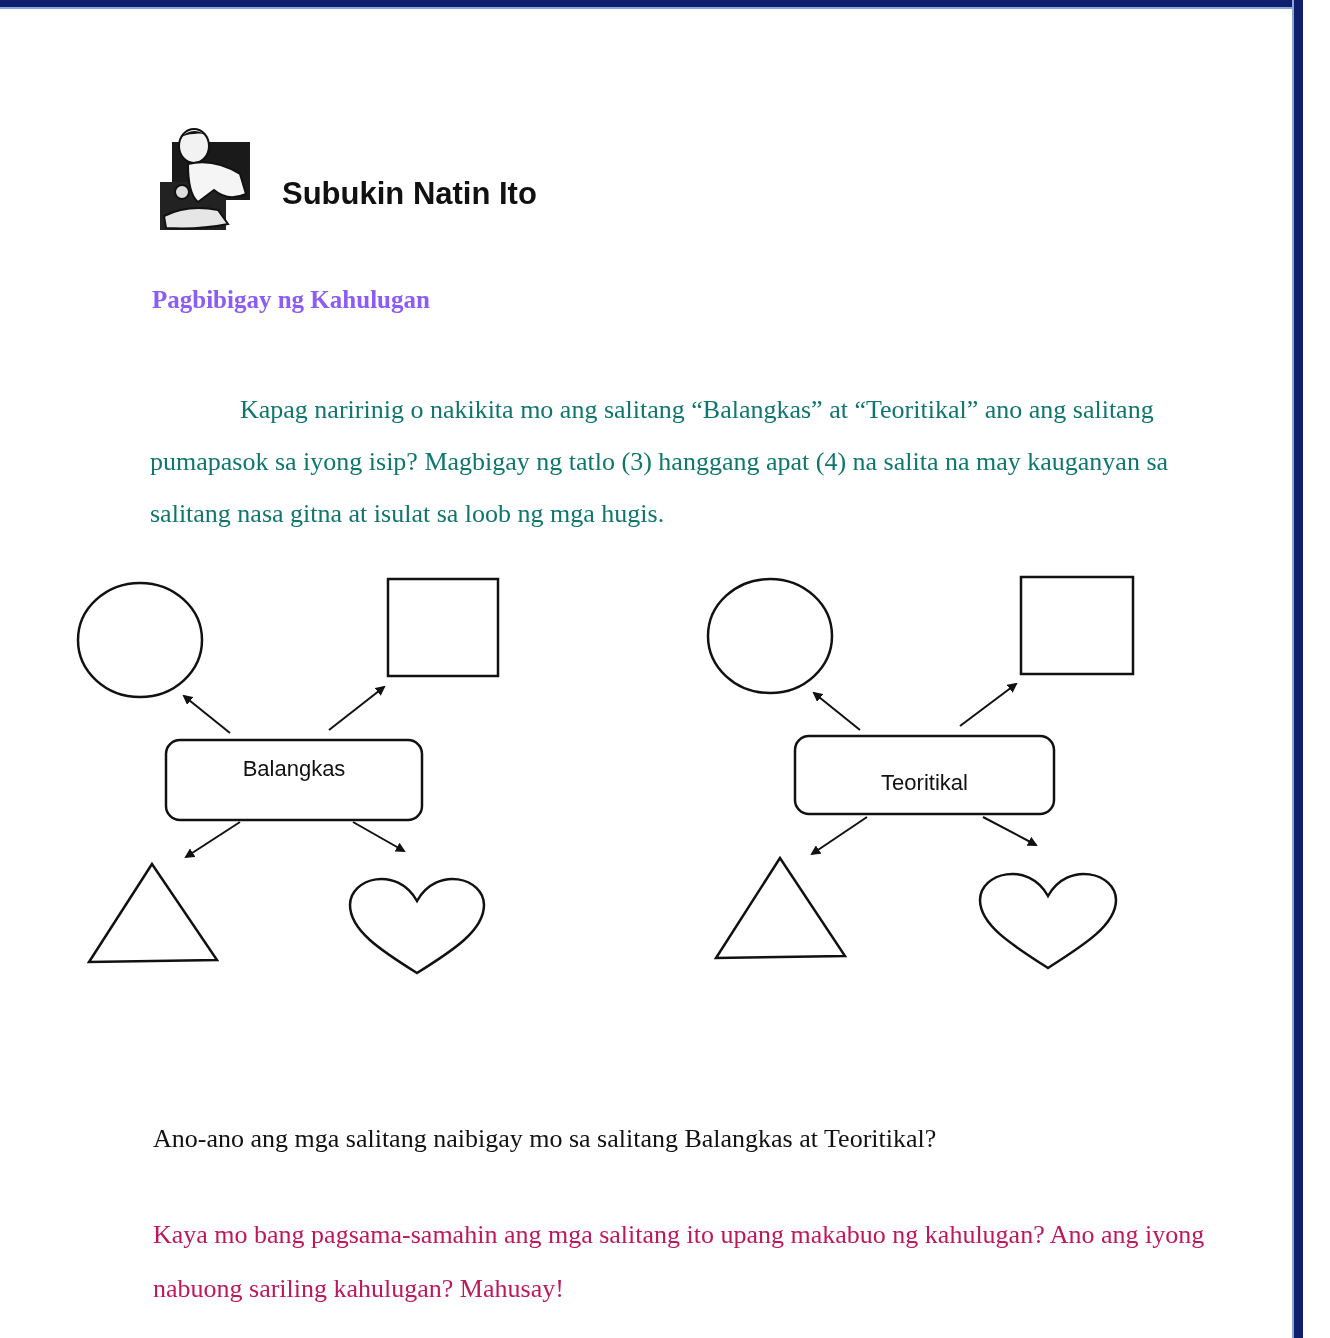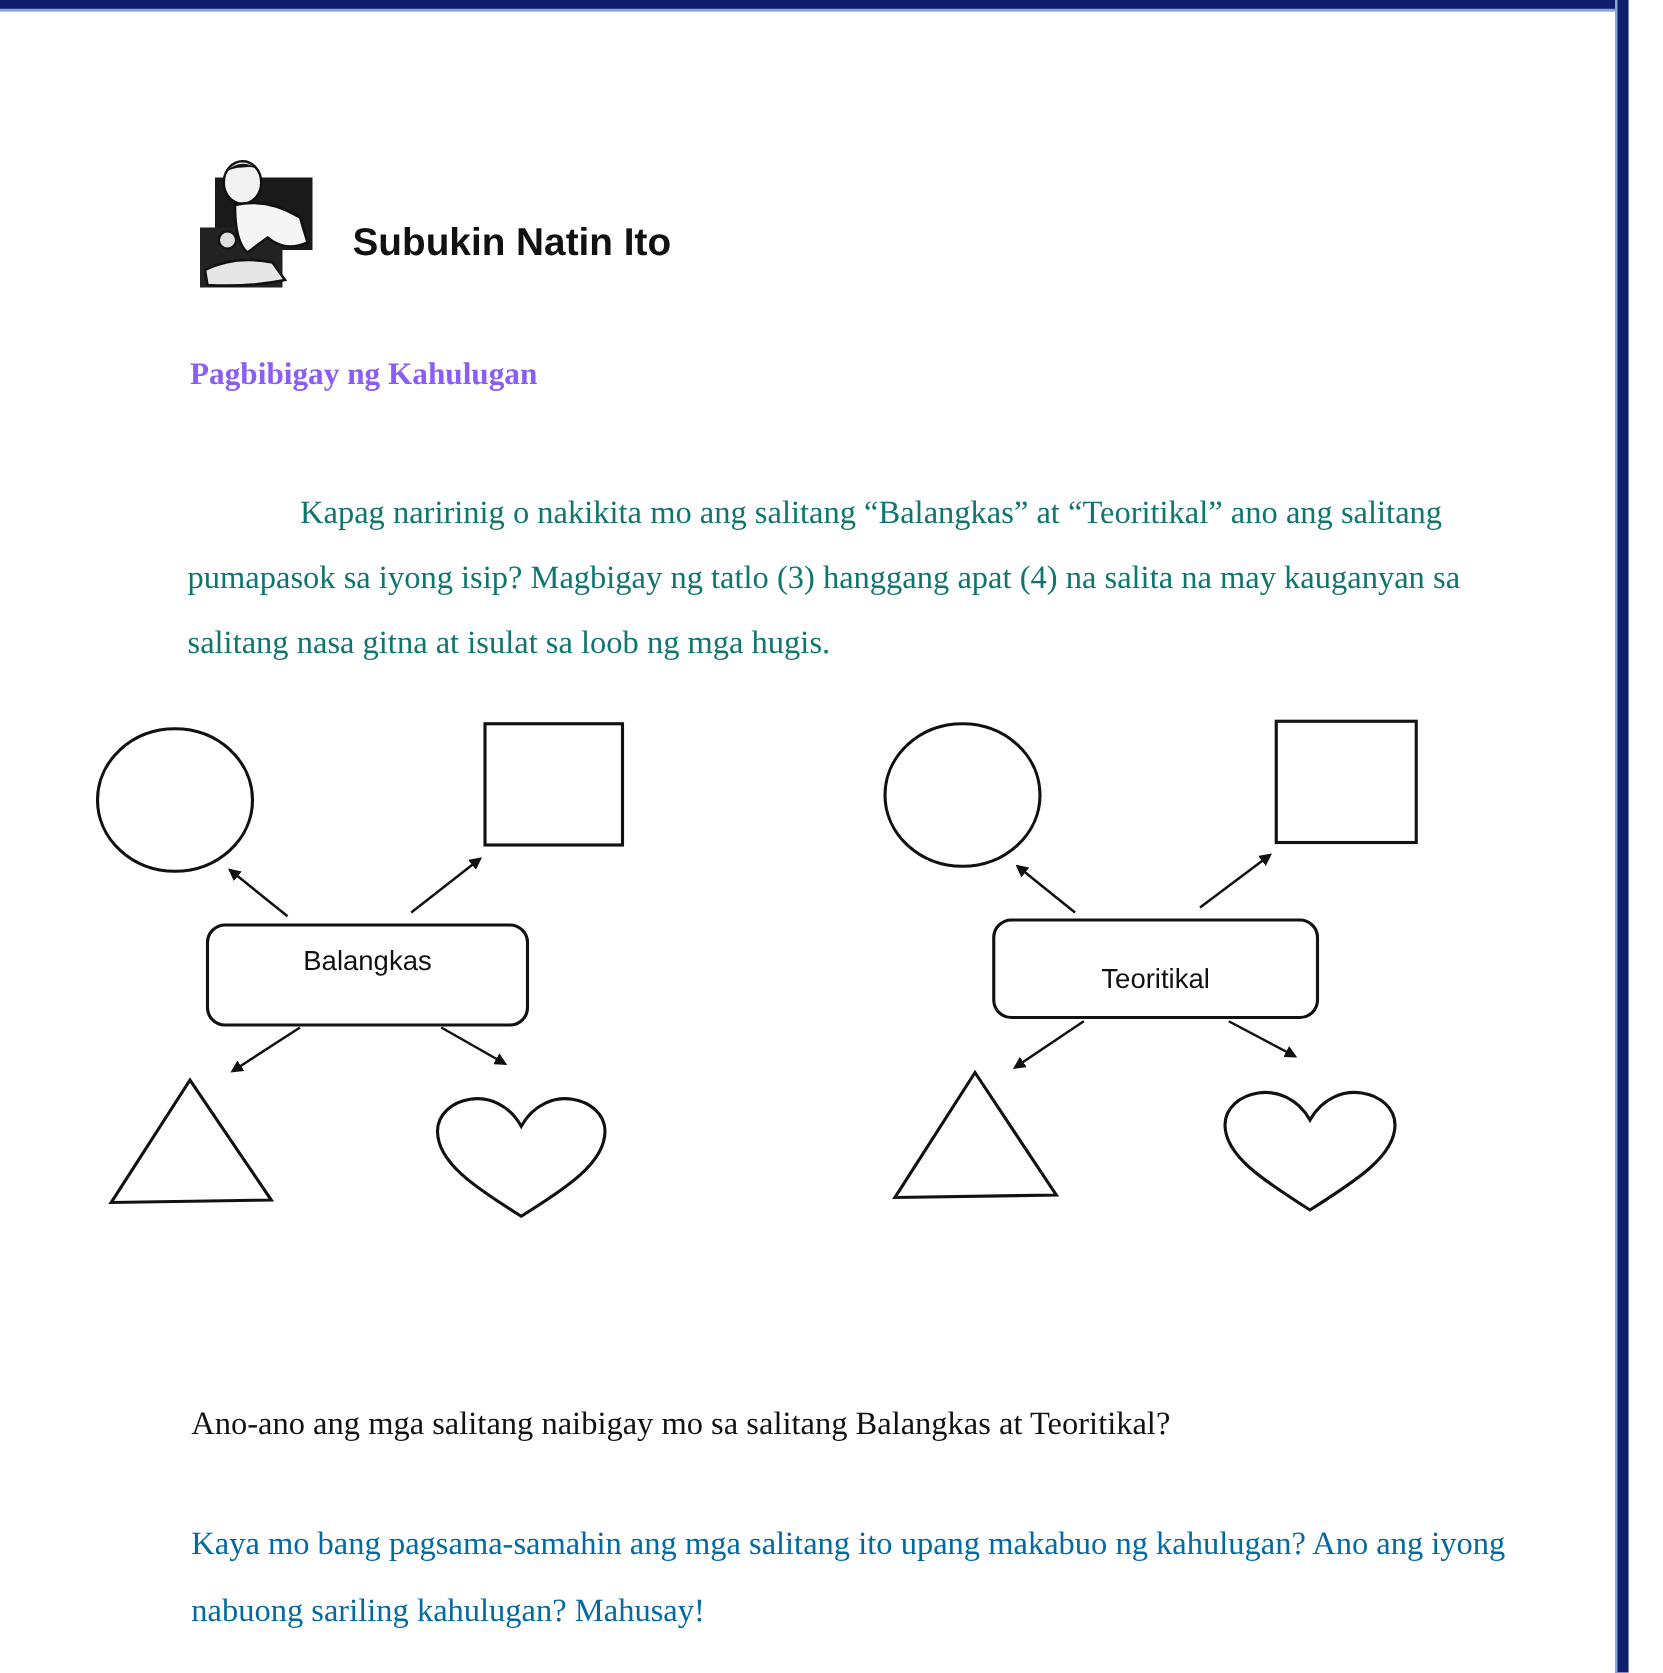--- a/index.html
+++ b/index.html
@@ -16,21 +16,21 @@
     .subheading { position:absolute; left:152px; top:286px; font-family:"Liberation Serif", serif; font-weight:bold; font-size:25px; color:#8b5cf6; }
 
     .para { position:absolute; left:150px; top:384px; width:1040px; font-family:"Liberation Serif", serif; font-size:26px; line-height:52px; color:#0f766e; }
     .para .indent { display:inline-block; width:90px; }
 
     .diagram { position:absolute; top:560px; width:470px; height:430px; }
     .diagram svg { position:absolute; left:0; top:0; }
     .center-label { position:absolute; font-family:"Liberation Sans", sans-serif; font-size:22px; color:#111; text-align:center; }
 
     .q1 { position:absolute; left:153px; top:1104px; font-family:"Liberation Serif", serif; font-size:26px; color:#111;margin-top:20px; }
-    .q2 { position:absolute; left:153px; top:1208px; width:1060px; font-family:"Liberation Serif", serif; font-size:26px; line-height:54px; color:#0369a1; }
+    .q2 { position:absolute; left:153px; top:1208px; width:1060px; font-family:"Liberation Serif", serif; font-size:26px; line-height:54px; color:#be185d; }
   </style>
 </head>
 <body>
 
 <div class="page">
   <div class="border-top"></div>
   <div class="border-right"></div>
   <div class="outer-right"></div>
 
   <div class="header">

